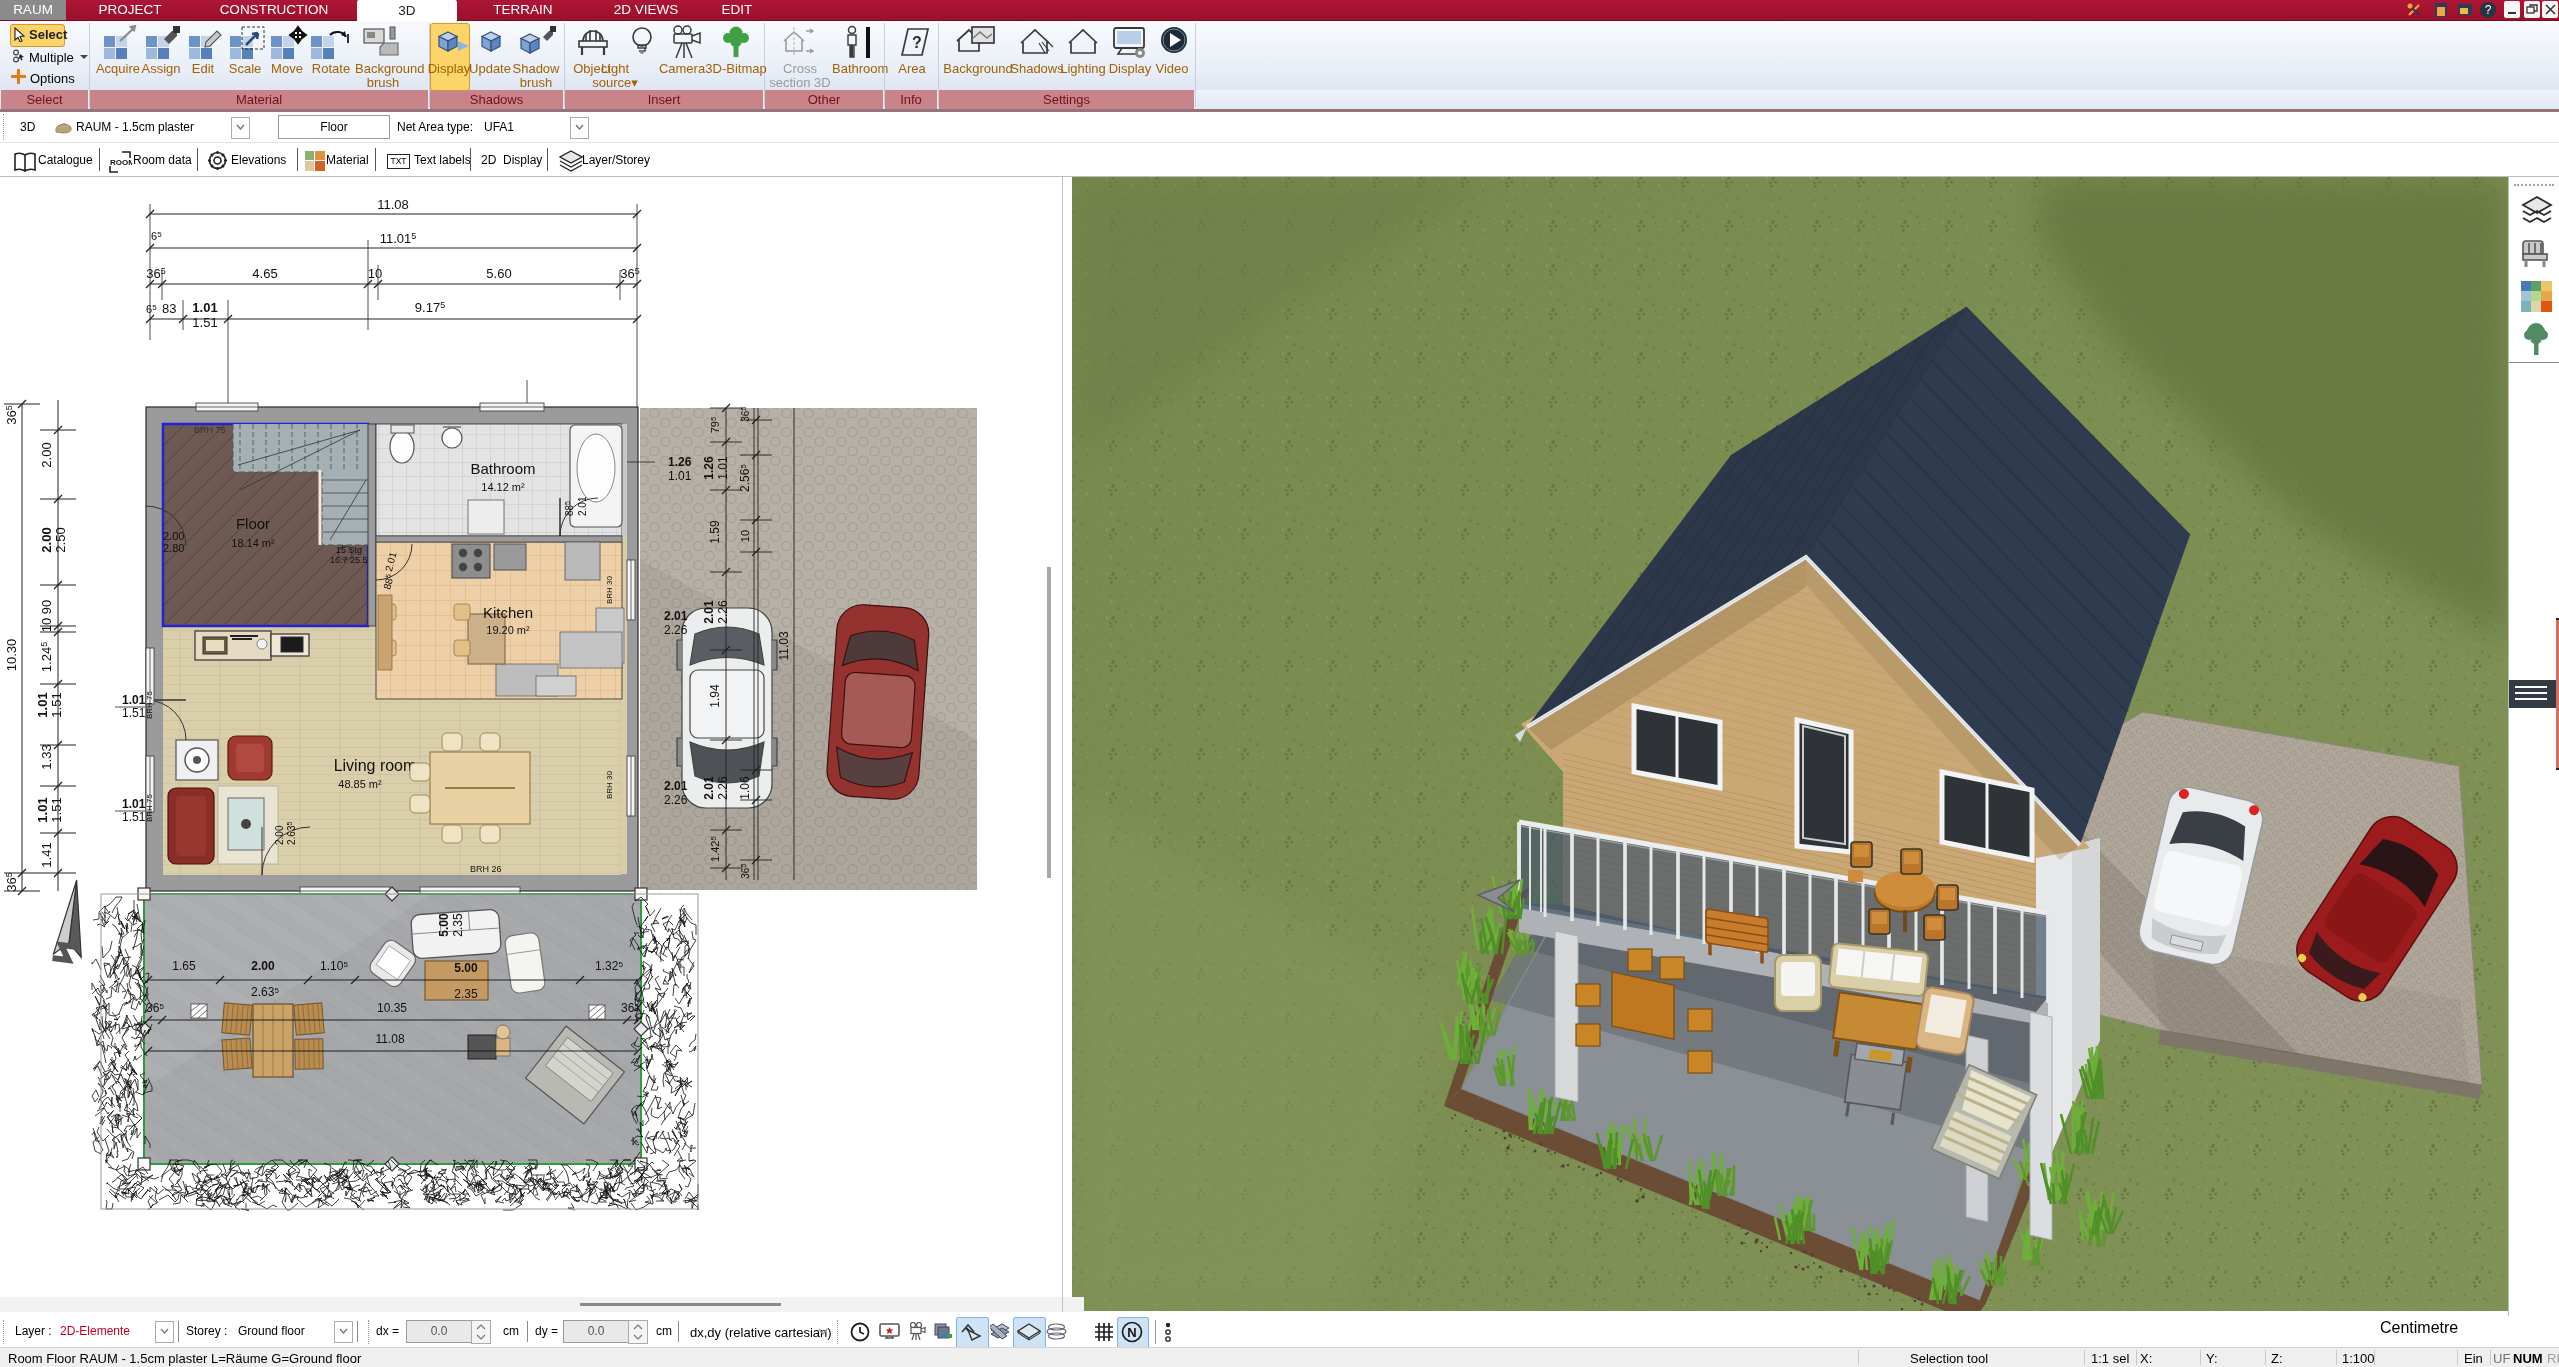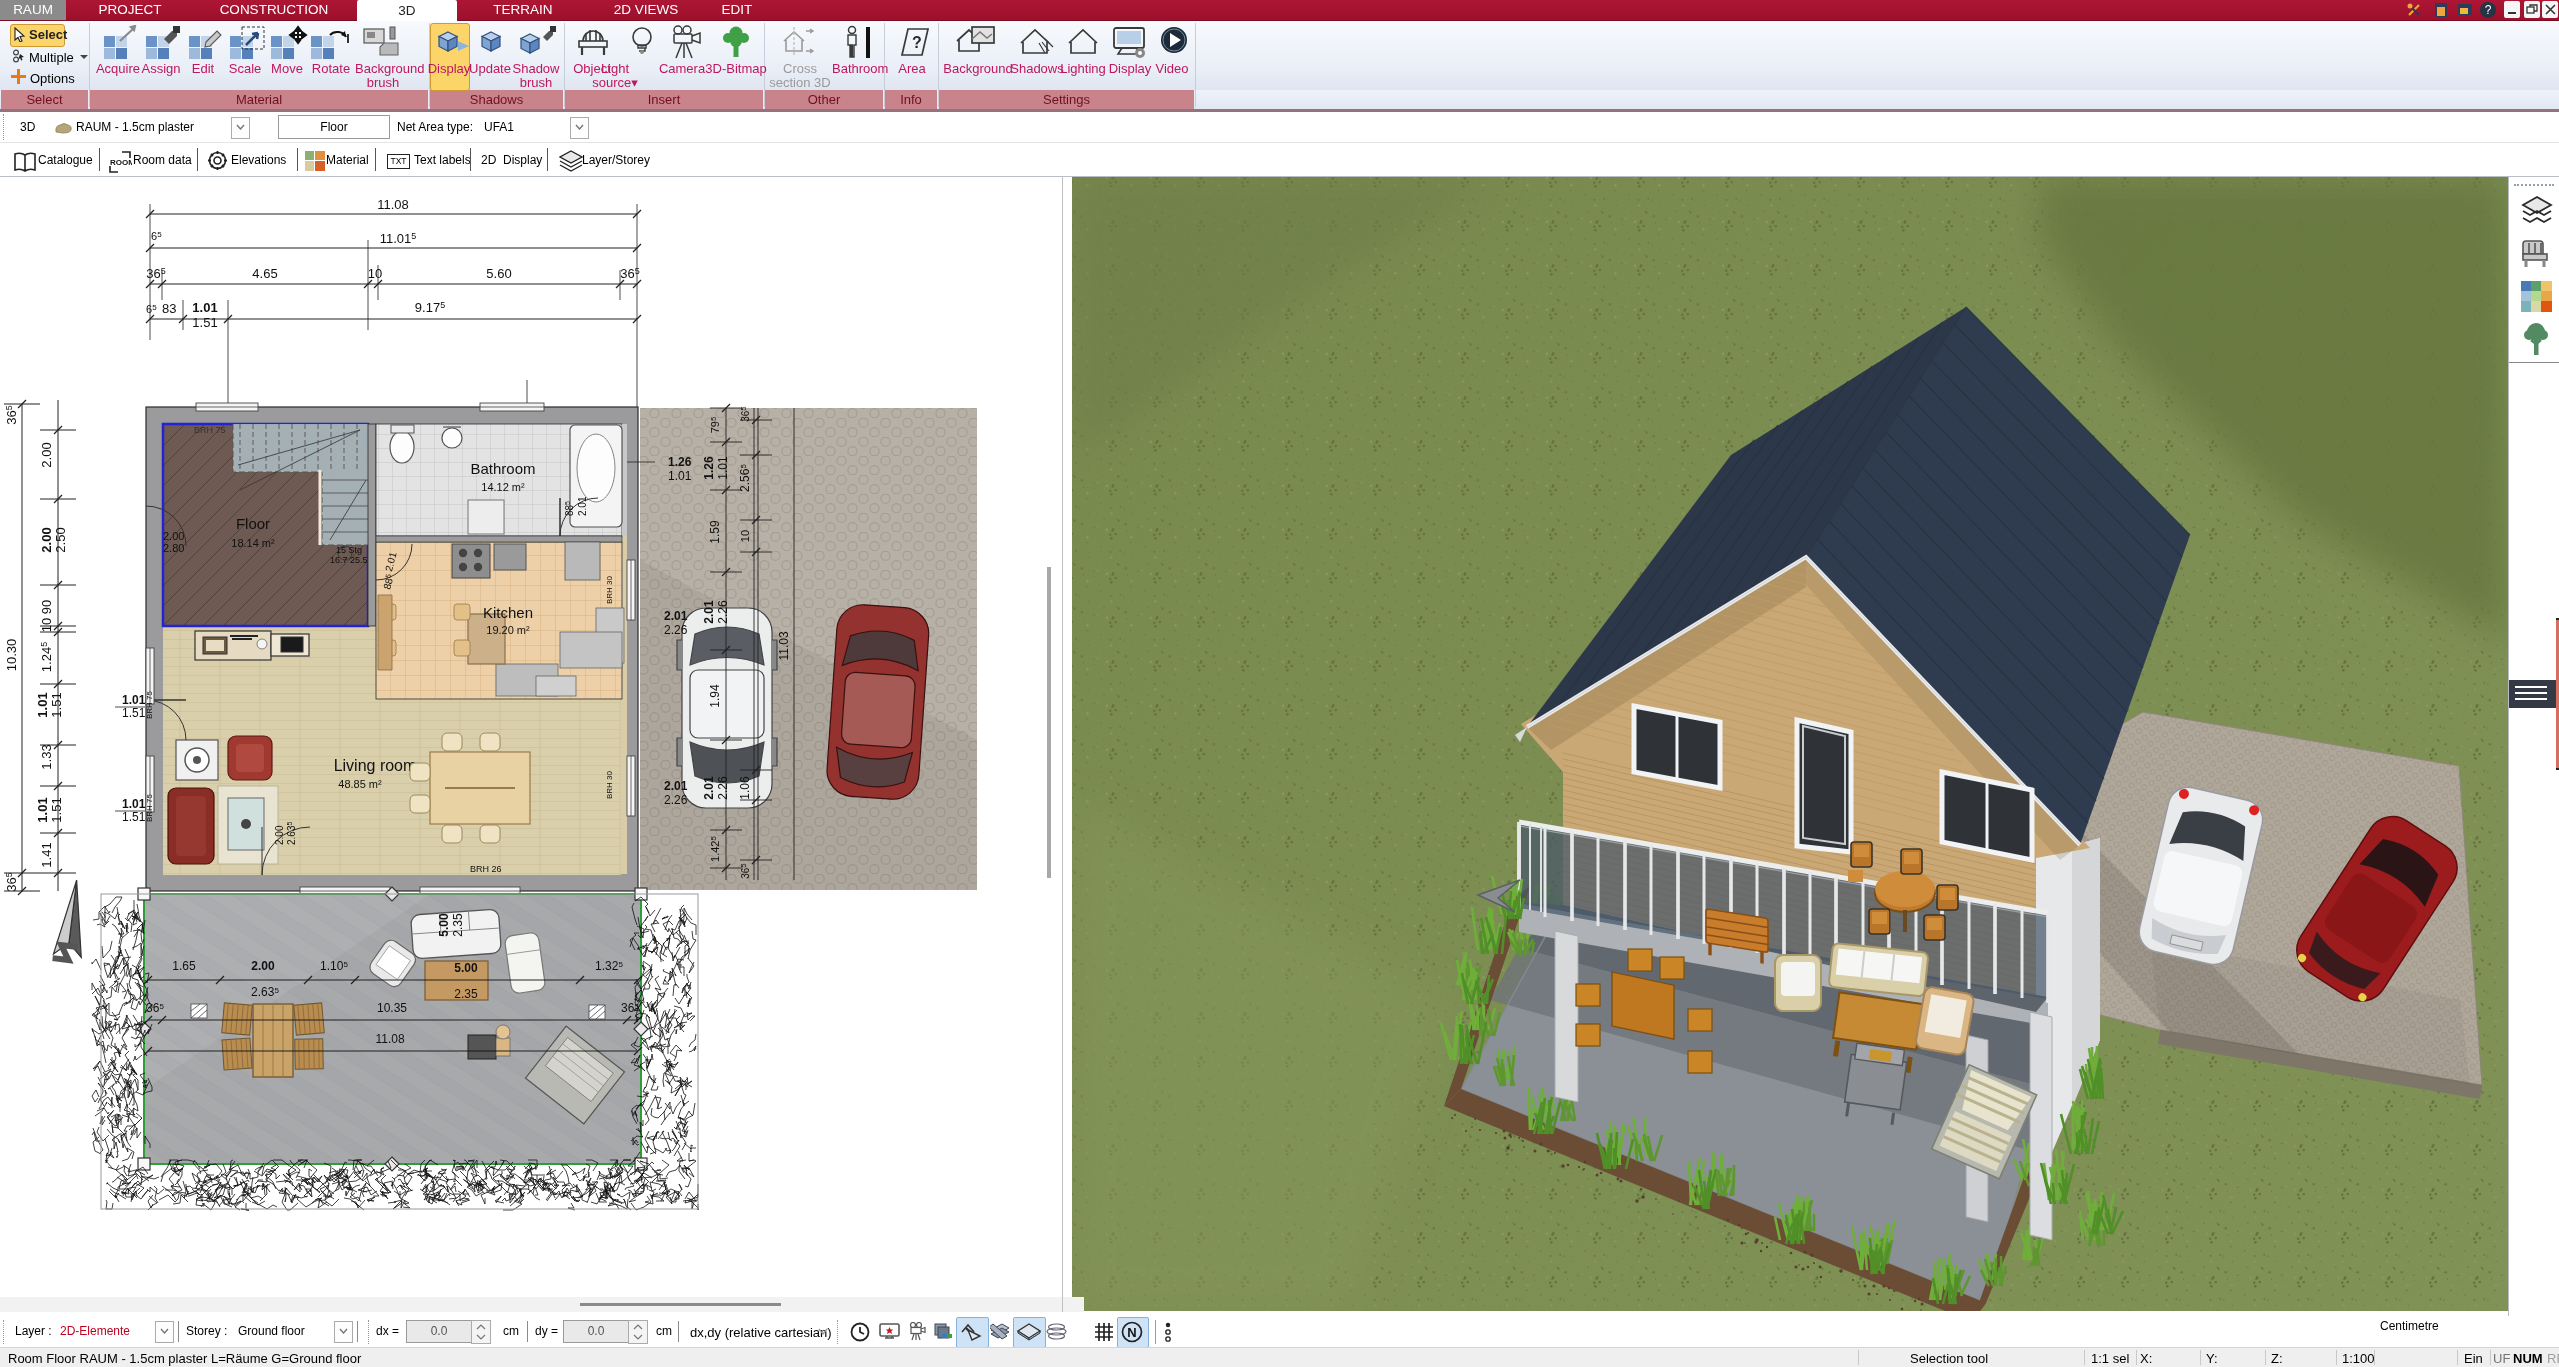--- a/index.html
+++ b/index.html
@@ -11,21 +11,21 @@
 .glabel{position:absolute;top:90px;height:19px;background:#c9838b;color:#70101f;font-size:13px;line-height:19px;text-align:center}
 #sepline{left:0;top:109px;width:2559px;height:3px;background:#96737c}
 #row2{left:0;top:112px;width:2559px;height:30px;background:#fff;border-bottom:1px solid #e4e4e4;font-size:12px;color:#111}
 #row3{left:0;top:143px;width:2559px;height:33px;background:#fff;border-bottom:1px solid #cfcfcf;font-size:13px;color:#111}
 #mainL{left:0;top:177px;width:1084px;height:1135px;background:#fff}
 #mainR{left:1072px;top:177px;width:1436px;height:1134px;background:#7b8c51}
 #sidebar{left:2508px;top:177px;width:51px;height:1190px;background:#fff;border-left:1px solid #b9bec6}
 #botbar1{left:0;top:1316px;width:2559px;height:31px;background:#fff;font-size:13.5px;color:#111}
 #statusbar{left:0;top:1347px;width:2559px;height:19px;background:#efefef;border-top:1px solid #d4d4d4;border-bottom:1px solid #2a2a2a;font-size:13.5px;color:#111}
 .ricon{position:absolute;top:25px;width:44px;height:36px}
-.rlabel{position:absolute;top:62px;font-size:13px;color:#be185d;text-align:center;line-height:13.5px;white-space:pre-line}
+.rlabel{position:absolute;top:62px;font-size:13px;color:#a16207;text-align:center;line-height:13.5px;white-space:pre-line}
 .vsep{position:absolute;top:23px;width:1px;height:84px;background:#c6cddb}
 .ddbtn{position:absolute;width:17px;height:20px;background:#fdfdfd;border:1px solid #ababab;color:#666;text-align:center}
 .ddbtn svg{margin-top:6px}
 .spin{position:absolute;width:18px;height:22px;background:#f4f4f4;border:1px solid #ababab}
 .gray{color:#9a9a9a}
 .hlbtn{position:absolute;background:#cfe3f6;border:1px solid #87b2dc;border-radius:2px}
 .ssep{position:absolute;top:1350px;width:1px;height:15px;background:#c9c9c9}
 .b1sep{position:absolute;top:1321px;width:1px;height:21px;background:#8a8a8a}
 </style></head><body>
 
@@ -2628,19 +2628,19 @@
 <div class="abs" style="left:2091px;top:1351px;font-size:13px">1:1 sel</div>
 <div class="ssep" style="left:2136px"></div>
 <div class="abs" style="left:2140px;top:1351px;font-size:13px">X:</div>
 <div class="ssep" style="left:2200px"></div>
 <div class="abs" style="left:2206px;top:1351px;font-size:13px">Y:</div>
 <div class="ssep" style="left:2265px"></div>
 <div class="abs" style="left:2271px;top:1351px;font-size:13px">Z:</div>
 <div class="ssep" style="left:2336px"></div>
 <div class="abs" style="left:2342px;top:1351px;font-size:13px">1:100</div>
 <div class="ssep" style="left:2374px"></div>
-<div class="abs" style="left:2380px;top:1319px;font-size:12px">Centimetre</div>
+<div class="abs" style="left:2380px;top:1319px;font-size:16px">Centimetre</div>
 <div class="ssep" style="left:2457px"></div>
 <div class="abs" style="left:2464px;top:1351px;font-size:13px">Ein</div>
 <div class="ssep" style="left:2490px"></div>
 <div class="abs" style="left:2493px;top:1351px;font-size:13px;color:#737373">UF</div>
 <div class="abs" style="left:2513px;top:1351px;font-size:13px;font-weight:bold">NUM</div>
 <div class="abs" style="left:2547px;top:1351px;font-size:13px;color:#a0a0a0">RF</div>
 
 </body></html>

